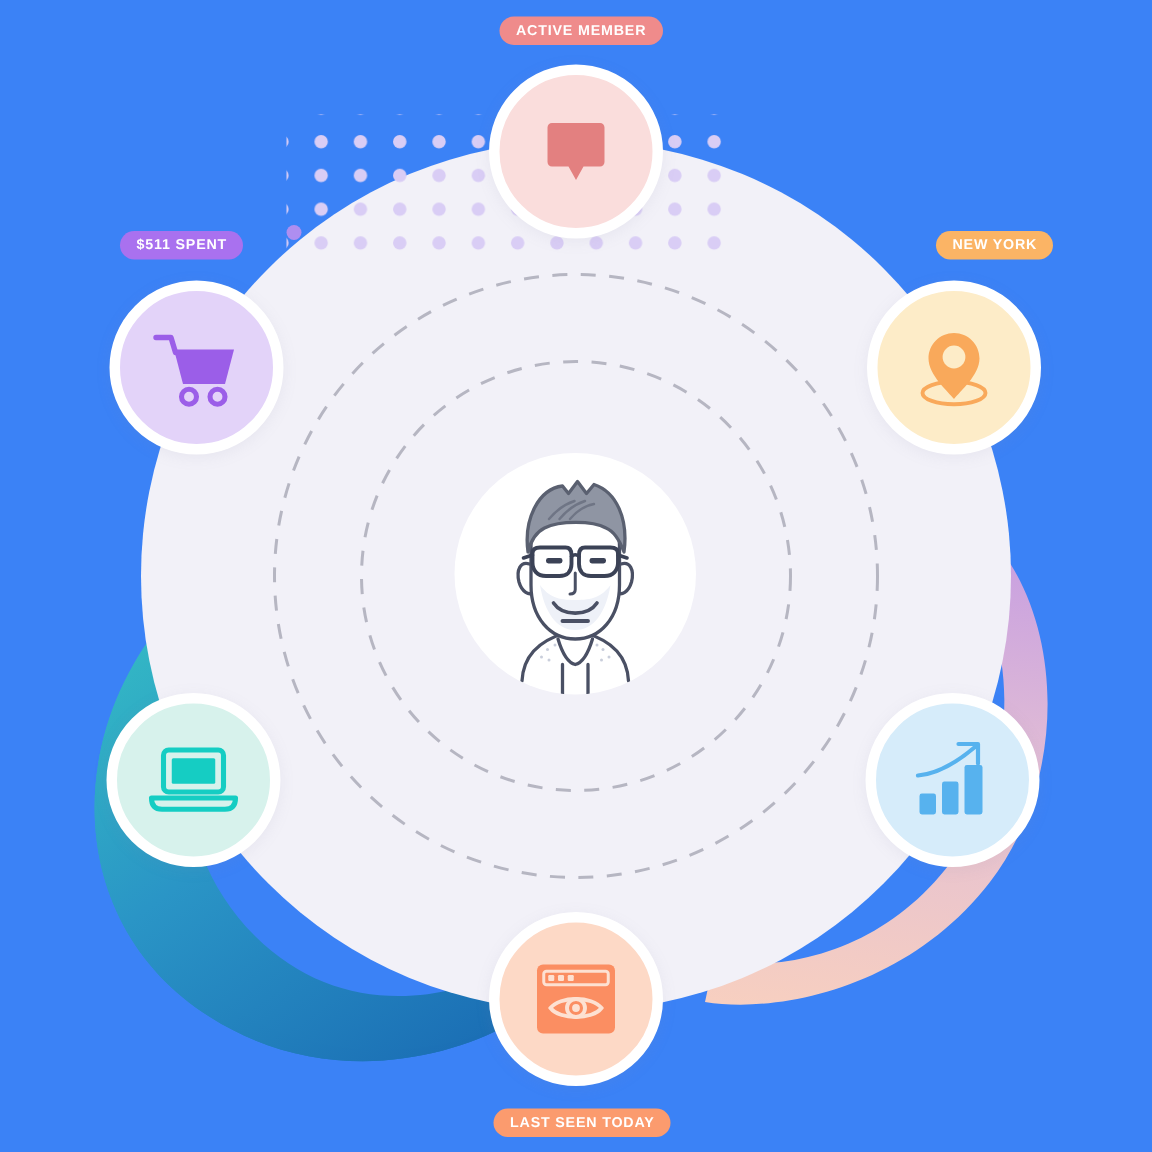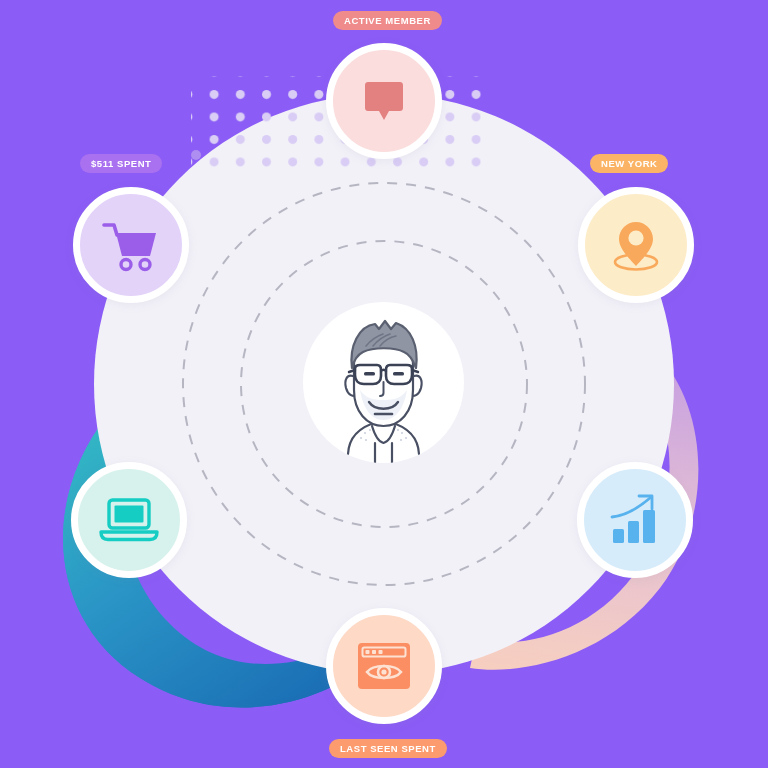--- a/index.html
+++ b/index.html
@@ -8,21 +8,21 @@
     width: 768px;
     height: 768px;
     background: #ffffff;
     font-family: "Liberation Sans", sans-serif;
     overflow: hidden;
   }
   #stage {
     position: relative;
     width: 768px;
     height: 768px;
-    background: #8b5cf6;
+    background: #3b82f6;
     text-align: center;
   }
   #bg-svg {
     position: absolute;
     left: 0; top: 0;
     width: 768px;
     height: 768px;
   }
 
   
@@ -206,21 +206,21 @@
   <div class="badge" style="left:80px; top:154px; background:#a971ef;">$511 SPENT</div>
   <div class="node node-left">
     <svg width="64" height="56" viewBox="0 0 64 56">
       <path d="M 5 8 L 15 8 L 18 18" fill="none" stroke="#9b5ee8" stroke-width="3.6" stroke-linecap="round" stroke-linejoin="round"></path>
       <path d="M 17 16 L 57 16 L 51 39 L 23 39 Z" fill="#9b5ee8"></path>
       <circle cx="27" cy="47.5" r="5" fill="none" stroke="#9b5ee8" stroke-width="3.4"></circle>
       <circle cx="46" cy="47.5" r="5" fill="none" stroke="#9b5ee8" stroke-width="3.4"></circle>
     </svg>
   </div>
 
-  <div class="badge" style="left:590px; top:154px; background:#fbb465;">NEW YORK</div>
+  <div class="badge" style="left:624px; top:154px; background:#fbb465;">NEW YORK</div>
   <div class="node node-right">
     <svg width="60" height="60" viewBox="0 0 60 60">
       <ellipse cx="30" cy="47" rx="21" ry="7.5" fill="none" stroke="#f9a95b" stroke-width="2.6"></ellipse>
       <path d="M 30 7 C 20.6 7, 13 14.6, 13 24 C 13 35, 26 46, 30 51
                C 34 46, 47 35, 47 24 C 47 14.6, 39.4 7, 30 7 Z" fill="#f9a95b"></path>
       <circle cx="30" cy="23" r="7.6" fill="#fdecc8"></circle>
     </svg>
   </div>
 
   <div class="node node-lleft">
@@ -246,15 +246,15 @@
       <rect x="4" y="4" width="52" height="46" rx="4" fill="#fb8e62"></rect>
       <rect x="8.5" y="8.5" width="43" height="9" rx="1.8" fill="none" stroke="#fde1d2" stroke-width="2"></rect>
       <rect x="11.5" y="11" width="4" height="4" rx="0.8" fill="#fde1d2"></rect>
       <rect x="18" y="11" width="4" height="4" rx="0.8" fill="#fde1d2"></rect>
       <rect x="24.5" y="11" width="4" height="4" rx="0.8" fill="#fde1d2"></rect>
       <path d="M 13 33 C 19 25, 41 25, 47 33 C 41 41, 19 41, 13 33 Z" fill="none" stroke="#fde1d2" stroke-width="2.6"></path>
       <circle cx="30" cy="33" r="6" fill="none" stroke="#fde1d2" stroke-width="2.6"></circle>
       <circle cx="30" cy="33" r="2.6" fill="#fde1d2"></circle>
     </svg>
   </div>
-  <div class="badge" style="left:329px; top:739px; background:#fb9b6e;">LAST SEEN SPENT</div>
+  <div class="badge" style="left:329px; top:739px; background:#fb9b6e;">LAST SEEN TODAY</div>
 
 </div>
 
 </body></html>

